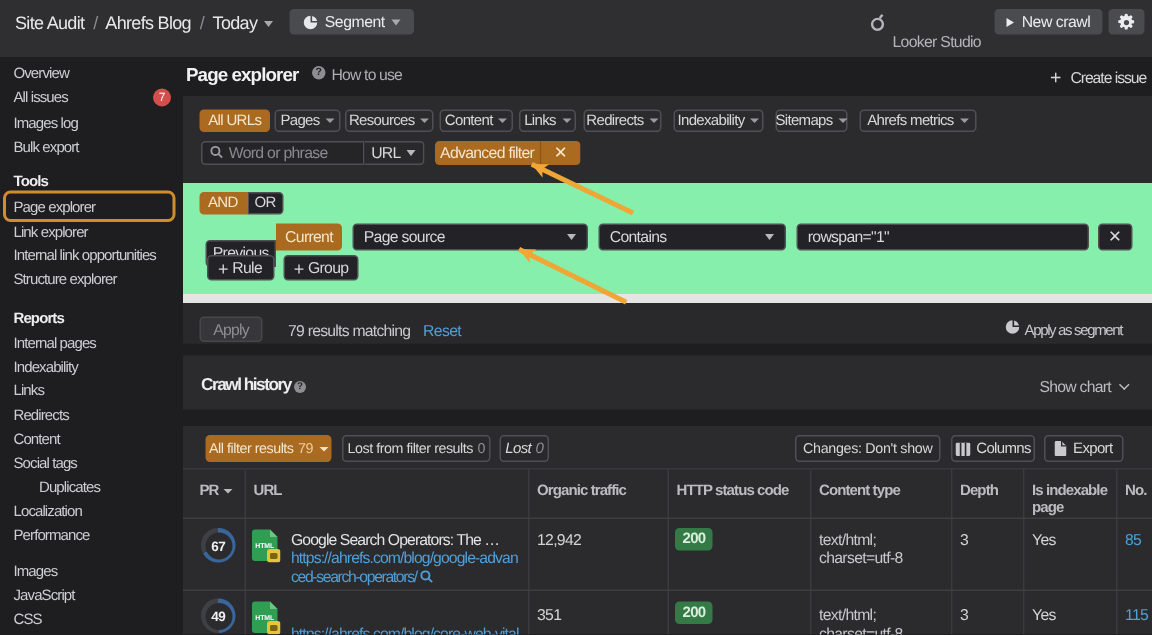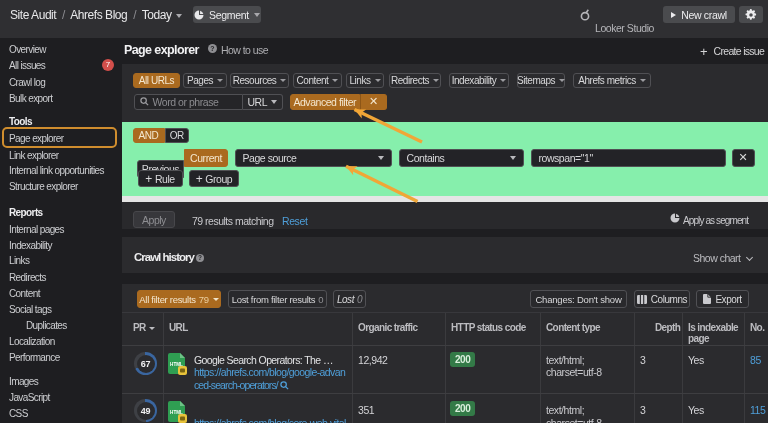--- a/index.html
+++ b/index.html
@@ -49,21 +49,21 @@
   .cell { position:absolute; font-size:10.5px; color:#d4d4d7; letter-spacing:-0.45px; white-space:nowrap; }
   .prbadge { position:absolute; width:23px; height:23px; border-radius:50%; }
   .cell.link { color:#4f9fd9; }
   .prbadge .inner { position:absolute; left:2.5px; top:2.5px; width:18px; height:18px; border-radius:50%; background:#2b2b2e; color:#f0f0f2; font-weight:bold; font-size:9px; text-align:center; line-height:18px; letter-spacing:-0.3px; }
 </style>
 </head>
 <body>
 
 <div id="navbar">
   <div class="crumb">Site Audit <span class="sep">/</span> Ahrefs Blog <span class="sep">/</span> Today<span class="caret"></span></div>
-  <div class="navbtn" style="left:193px; top:6px; width:68px; height:17px;">
+  <div class="navbtn" style="left:193px; top:6px; width:83px; height:17px;">
     <svg width="10" height="10" viewBox="0 0 12 12" style="margin-right:5px;">
         <path d="M6 6 L6 0.6 A5.4 5.4 0 1 0 11.4 6 Z" fill="#e8e8ea"></path>
         <path d="M7.3 4.7 L7.3 0.8 A5.4 5.4 0 0 1 11.2 4.7 Z" fill="#e8e8ea"></path>
       </svg>Segment<span class="caret" style="margin-left:5px;"></span>
   </div>
   <svg style="position:absolute;left:580px;top:9px;" width="11" height="12" viewBox="0 0 11 12">
       <circle cx="5" cy="7.2" r="3.6" fill="none" stroke="#b5b5b9" stroke-width="1.6"></circle>
       <path d="M6.5 3.2 L8.3 0.8" stroke="#b5b5b9" stroke-width="1.6" fill="none"></path>
     </svg>
   <div style="position:absolute;left:595px;top:10px;font-size:10.5px;color:#b5b5b9;letter-spacing:-0.45px;margin-top:12px;">Looker Studio</div>
@@ -73,21 +73,21 @@
   <div class="navbtn" style="left:739px; top:6px; width:24px; height:17px;">
     <svg width="12" height="12" viewBox="0 0 24 24">
         <path fill="#ececee" d="M12 8.5a3.5 3.5 0 1 0 0 7 3.5 3.5 0 0 0 0-7zm9.4 5l-2.2-.4a7.2 7.2 0 0 1-.6 1.5l1.3 1.8a1 1 0 0 1-.1 1.3l-1.3 1.3a1 1 0 0 1-1.3.1l-1.8-1.3c-.5.3-1 .5-1.5.6l-.4 2.2a1 1 0 0 1-1 .8h-1.8a1 1 0 0 1-1-.8l-.4-2.2c-.5-.1-1-.3-1.5-.6l-1.8 1.3a1 1 0 0 1-1.3-.1L3.4 17.7a1 1 0 0 1-.1-1.3l1.3-1.8c-.3-.5-.5-1-.6-1.5l-2.2-.4a1 1 0 0 1-.8-1v-1.8a1 1 0 0 1 .8-1l2.2-.4c.1-.5.3-1 .6-1.5L3.3 5.2a1 1 0 0 1 .1-1.3l1.3-1.3a1 1 0 0 1 1.3-.1l1.8 1.3c.5-.3 1-.5 1.5-.6l.4-2.2a1 1 0 0 1 1-.8h1.8a1 1 0 0 1 1 .8l.4 2.2c.5.1 1 .3 1.5.6l1.8-1.3a1 1 0 0 1 1.3.1l1.3 1.3a1 1 0 0 1 .1 1.3l-1.3 1.8c.3.5.5 1 .6 1.5l2.2.4a1 1 0 0 1 .8 1v1.8a1 1 0 0 1-.8 1z"></path>
       </svg>
   </div>
 </div>
 
 <div id="sidebar">
   <div class="side-item" style="top:44px;">Overview</div>
   <div class="side-item" style="top:60px;">All issues</div>
-  <div class="side-item" style="top:77px;">Crawl log</div>
+  <div class="side-item" style="top:77px;">Images log</div>
   <div class="side-item" style="top:93px;">Bulk export</div>
   <div class="side-item side-head" style="top:116px;">Tools</div>
   <div class="side-item" style="top:133px;">Page explorer</div>
   <div class="side-item" style="top:150px;">Link explorer</div>
   <div class="side-item" style="top:165px;">Internal link opportunities</div>
   <div class="side-item" style="top:181px;">Structure explorer</div>
   <div class="side-item side-head" style="top:207px;">Reports</div>
   <div class="side-item" style="top:224px;">Internal pages</div>
   <div class="side-item" style="top:240px;">Indexability</div>
   <div class="side-item" style="top:255px;">Links</div>
@@ -197,21 +197,21 @@
     <svg width="8" height="10" viewBox="0 0 8 10" style="margin-right:4px;">
         <path d="M0 1 a1 1 0 0 1 1-1 h3.6 l3.4 3.4 v5.6 a1 1 0 0 1 -1 1 h-6 a1 1 0 0 1 -1 -1 z" fill="#c9c9cd"></path>
         <path d="M4.8 0 v3.2 h3.2" fill="none" stroke="#2b2b2e" stroke-width="0.9"></path>
       </svg>Export</div>
 
   <div class="th" style="left:11px; top:38px;">PR<span class="caret" style="border-top-color:#bcbcc0;margin-left:3px;border-left-width:3px;border-right-width:3px;border-top-width:3.5px;"></span></div>
   <div class="th" style="left:47px; top:38px;">URL</div>
   <div class="th" style="left:236px; top:38px;">Organic traffic</div>
   <div class="th" style="left:329px; top:38px;">HTTP status code</div>
   <div class="th" style="left:424px; top:38px;">Content type</div>
-  <div class="th" style="left:518px; top:38px;margin-left:15px;">Depth</div>
+  <div class="th" style="left:518px; top:38px;">Depth</div>
   <div class="th" style="left:566px; top:38px;">Is indexable<br>page</div>
   <div class="th" style="left:628px; top:38px;">No.</div>
 
   <div class="vsep" style="left:41px;"></div>
   <div class="vsep" style="left:230px;"></div>
   <div class="vsep" style="left:323px;"></div>
   <div class="vsep" style="left:418px;"></div>
   <div class="vsep" style="left:512px;"></div>
   <div class="vsep" style="left:560px;"></div>
   <div class="vsep" style="left:622px;"></div>

